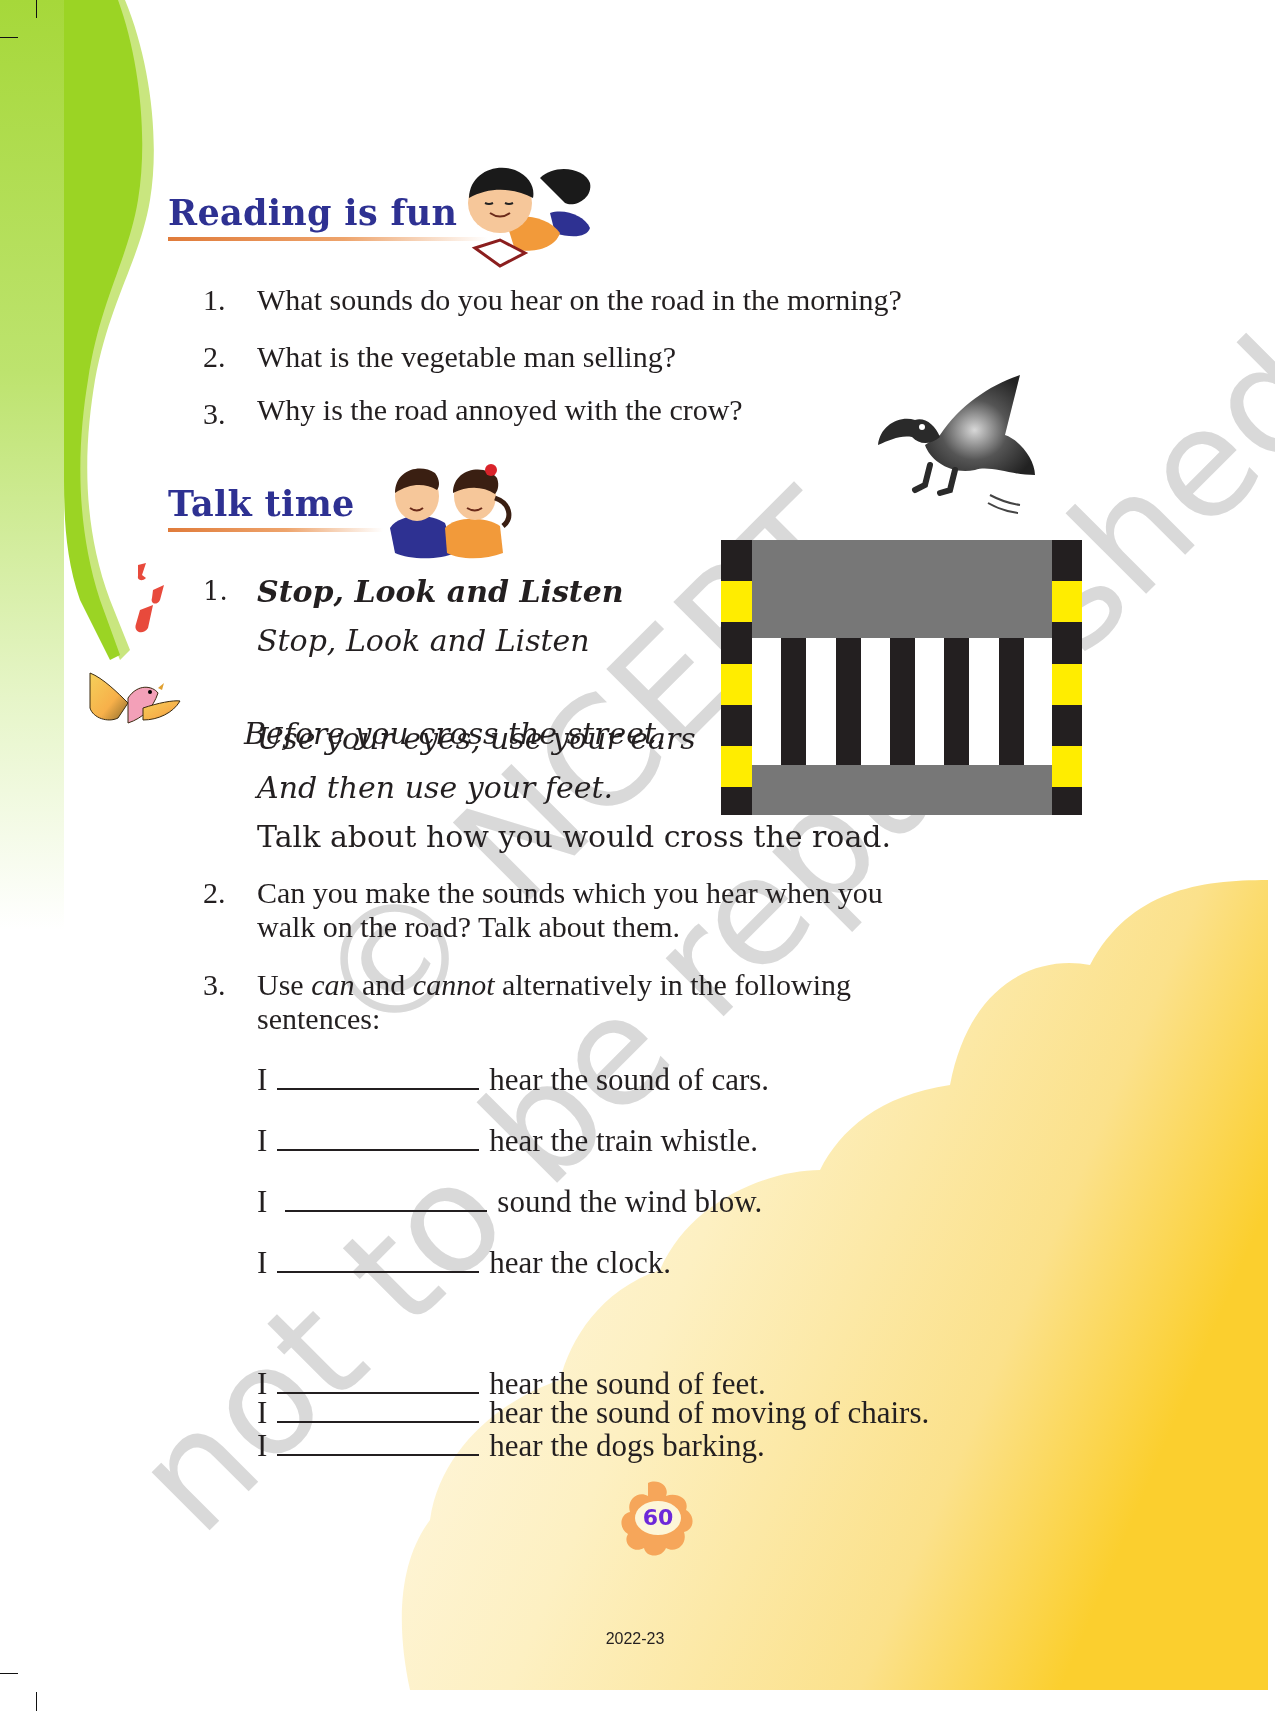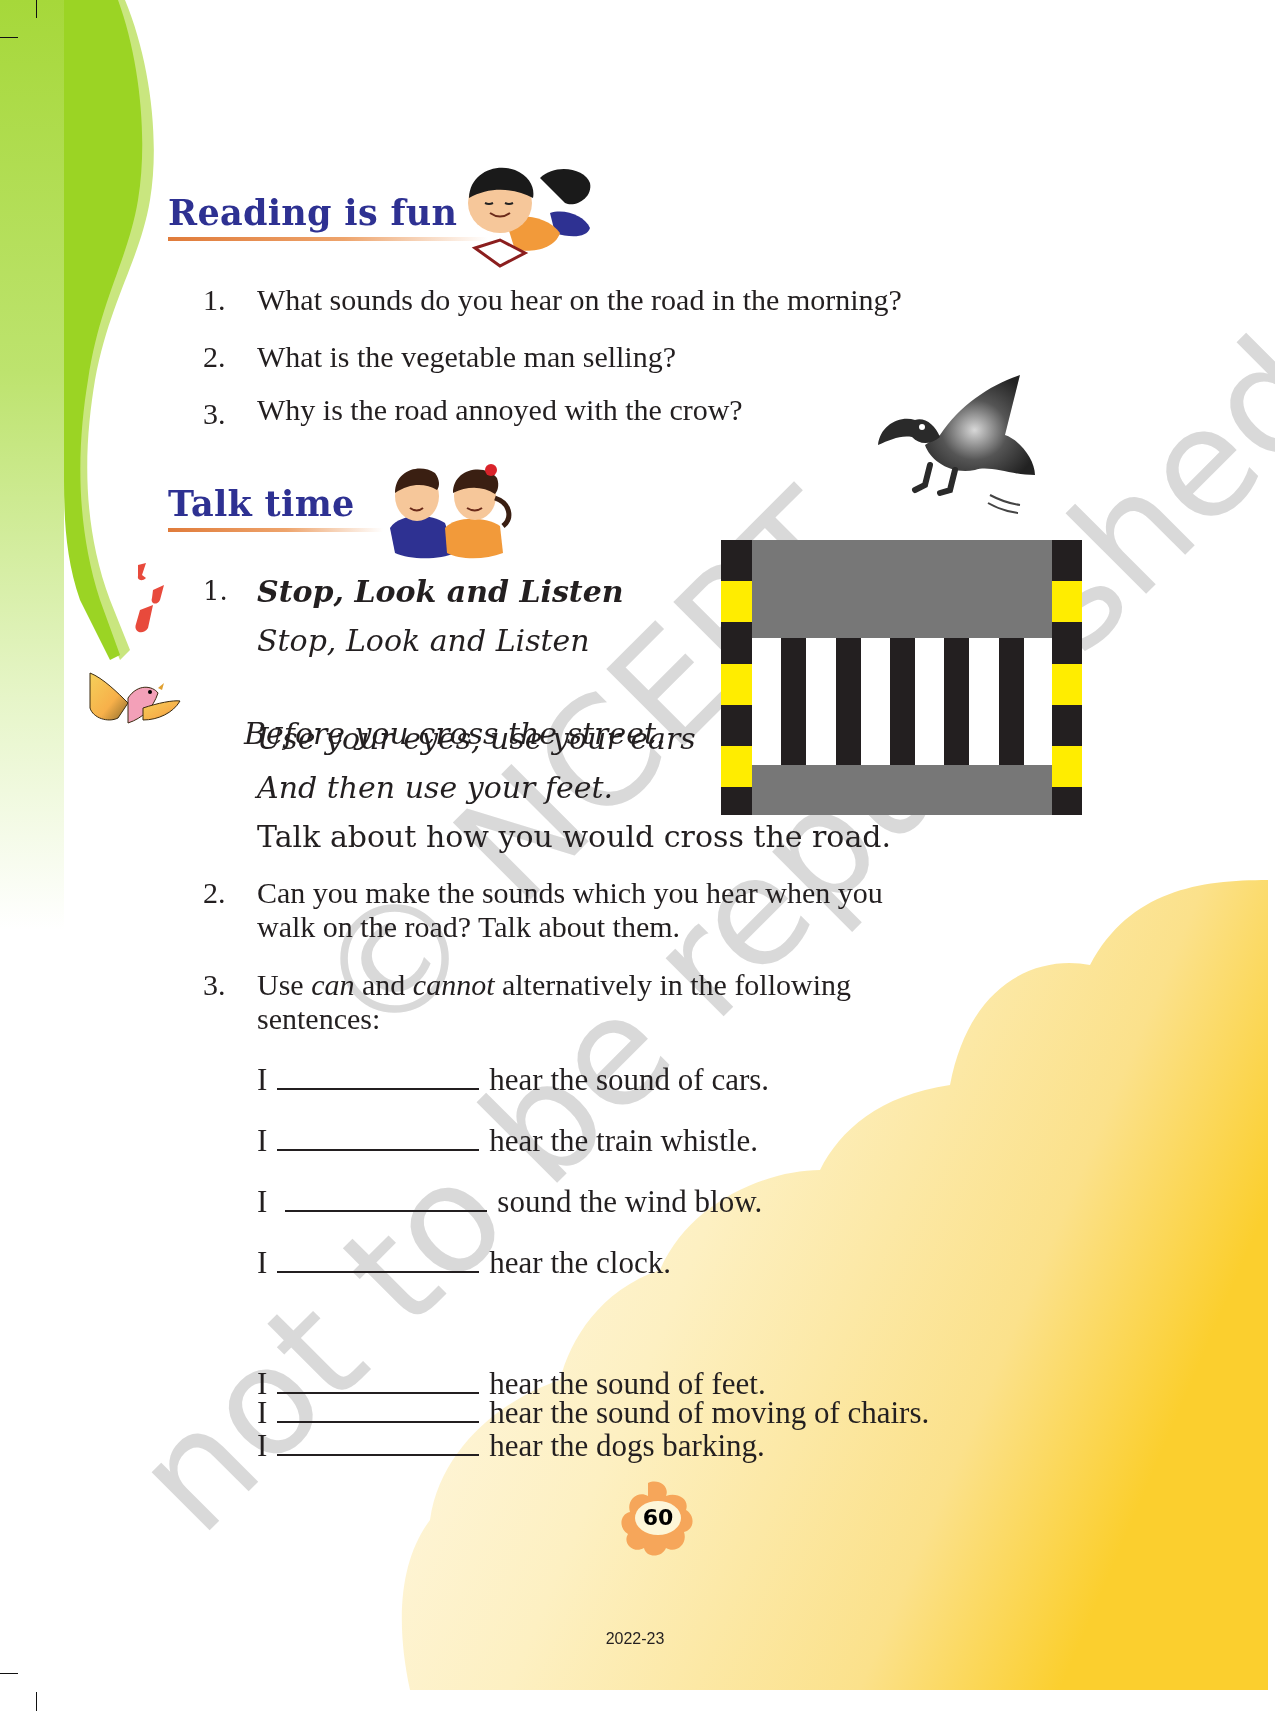--- a/index.html
+++ b/index.html
@@ -24,21 +24,21 @@
   .line { position:absolute; font-size:30px; white-space:nowrap; }
   .cond { font-family:"Liberation Serif", serif; font-size:30px; }
   .ital { font-style:italic; }
   .bold-ital { font-style:italic; font-weight:bold; }
 
   .fill-row { position:absolute; left:257px; font-size:27px; white-space:nowrap; font-family:"Liberation Serif", serif; font-size:31px; }
   .blank { display:inline-block; width:202px; border-bottom:2px solid #231f20; height:22px; margin:0 10px 0 10px; vertical-align:baseline; }
 
   #page-number { left:618px; top:1478px; width:80px; height:80px; }
   #page-number-text { position:absolute; left:0; top:0; width:80px; height:80px; line-height:80px; text-align:center;
-    font-family:"DejaVu Sans", sans-serif; font-weight:bold; font-size:22px; color:#000000; }
+    font-family:"DejaVu Sans", sans-serif; font-weight:bold; font-size:22px; color:#6d28d9; }
   #year { left:560px; top:1630px; width:150px; text-align:center; font-family:"Liberation Sans", sans-serif; font-size:16px; color:#231f20; }
 </style>
 </head>
 <body>
 
 <div id="green-strip" class="abs"></div>
 
 <svg id="green-wave" class="abs" viewBox="0 0 200 700">
   <path d="M64 0 L125 0 C150 60 160 140 150 200 C140 260 110 300 95 380 C85 440 80 520 110 600 L130 650 L120 660 L95 600 C70 540 64 500 64 470 Z" fill="#c9e67f"></path>
   <path d="M64 0 L118 0 C140 60 148 140 138 200 C128 260 100 300 88 380 C78 440 74 520 100 600 L120 655 L110 660 L80 600 C66 560 64 520 64 480 Z" fill="#9bd424"></path>

